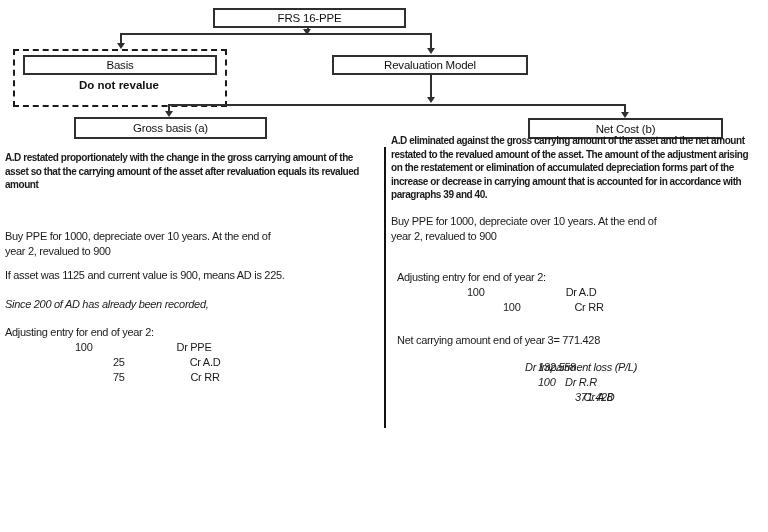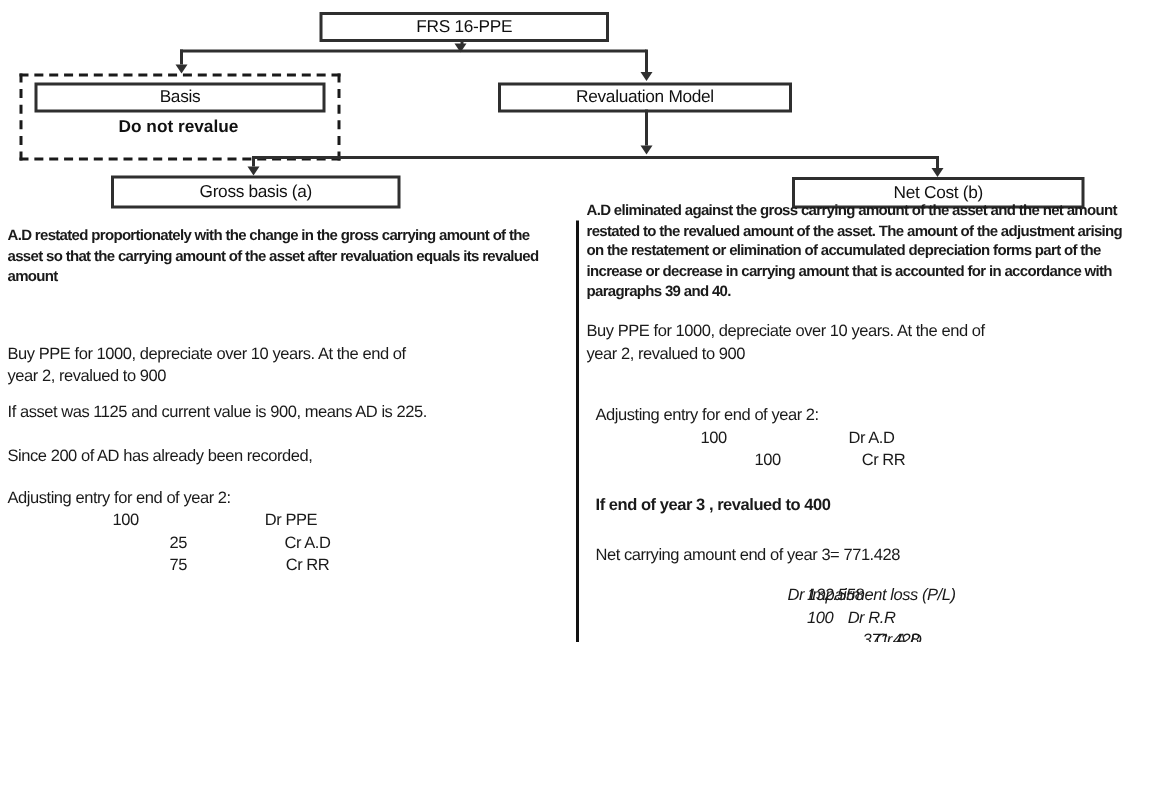--- a/index.html
+++ b/index.html
@@ -38,21 +38,21 @@
   #col-left  { left:5px;   top:151px; width:378px; }
   #col-right { left:391px; top:134px; width:374px; }
   .txt { white-space:pre-line; margin:0; }
   .desc { font-size:10px; line-height:13.5px; letter-spacing:-0.45px; font-weight:600; }
   .pad6 { padding-left:6px; }
   .bold { font-weight:700; }
   
   #l-scenario { margin-top:37px; }
   #l-workings { margin-top:8px; }
   #l-concl1   { margin-top:9px; }
-  #l-concl2   { margin-top:14px; }
+  #l-concl2   { margin-top:14px;font-style:italic; }
   #l-jtitle   { margin-top:13px; }
   
   #r-scenario { margin-top:12px; }
   #r-jtitle   { margin-top:26px; }
   #r-year3    { margin-top:15px; }
   #r-net      { margin-top:18px; }
   #r-journal2 { margin-top:12px;font-style:italic; }
   
   .jrow { position:relative; height:15px;text-align:center; }
   .jrow .amt { position:absolute; top:0; }
@@ -141,21 +141,20 @@
     <div id="r-journal1" class="pad6">
       <div class="jrow">
         <span class="acc">Dr A.D</span>
         <span class="amt">100</span>
       </div>
       <div class="jrow">
         <span class="acc">Cr RR</span>
         <span class="amt">100</span>
       </div>
     </div>
-    <p class="txt bold pad6" id="r-year3">If end of year 3 , revalued to 400</p>
     <p class="txt pad6" id="r-net">Net carrying amount end of year 3= 771.428</p>
     <div id="r-journal2" class="pad6">
       <div class="jrow">
         <span class="acc">Dr Impairment loss (P/L)</span>
         <span class="amt">132.558</span>
       </div>
       <div class="jrow">
         <span class="acc">Dr R.R</span>
         <span class="amt">100</span>
       </div>

